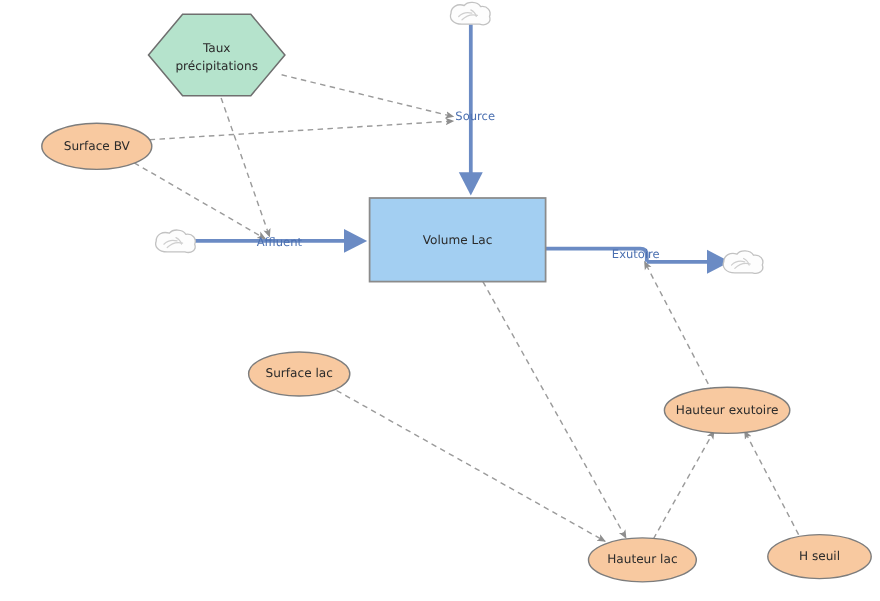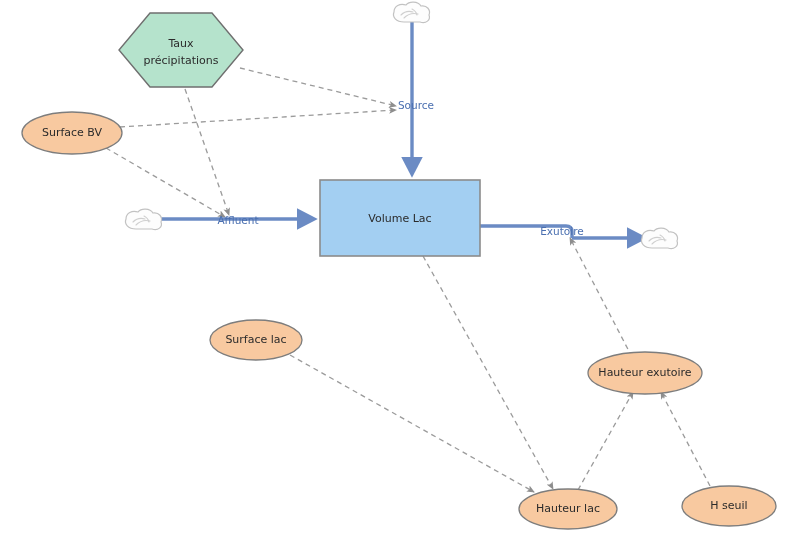--- a/index.html
+++ b/index.html
@@ -9,21 +9,21 @@
   }
   body {
     width: 800px;
     height: 546px;
     position: relative;
     overflow: hidden;
     font-family: "DejaVu Sans", sans-serif;
   }
   #diagram-canvas {
     position: absolute;
-    top: 0; left: 0;
+    top: 0; left: 16px;
     width: 708px;
     height: 546px;
   }
   svg { display: block; }
   .node-label {
     font-family: "DejaVu Sans", sans-serif;
     font-size: 11px;
     fill: #2b2b2b;
     text-anchor: middle;
     dominant-baseline: middle;

